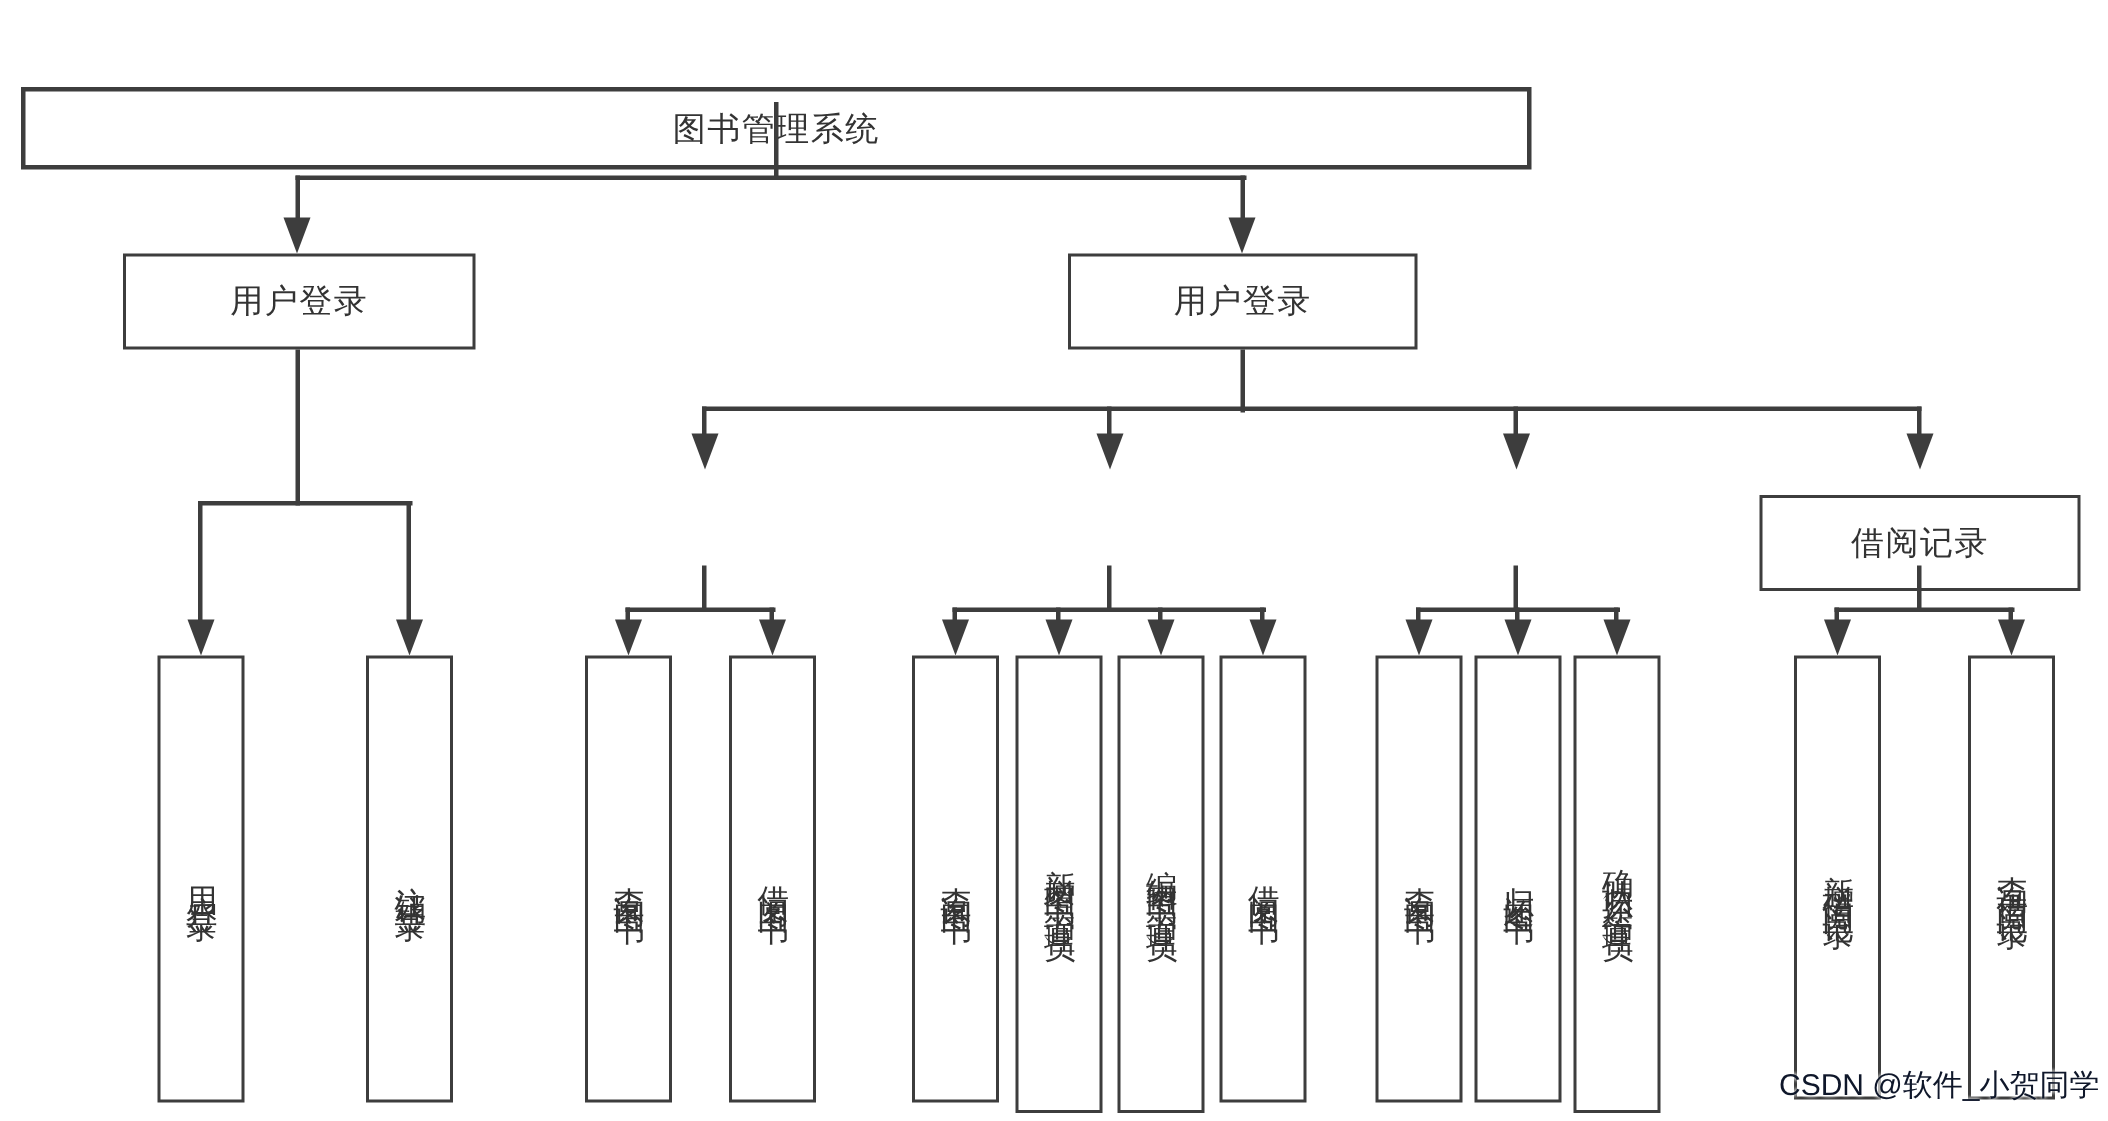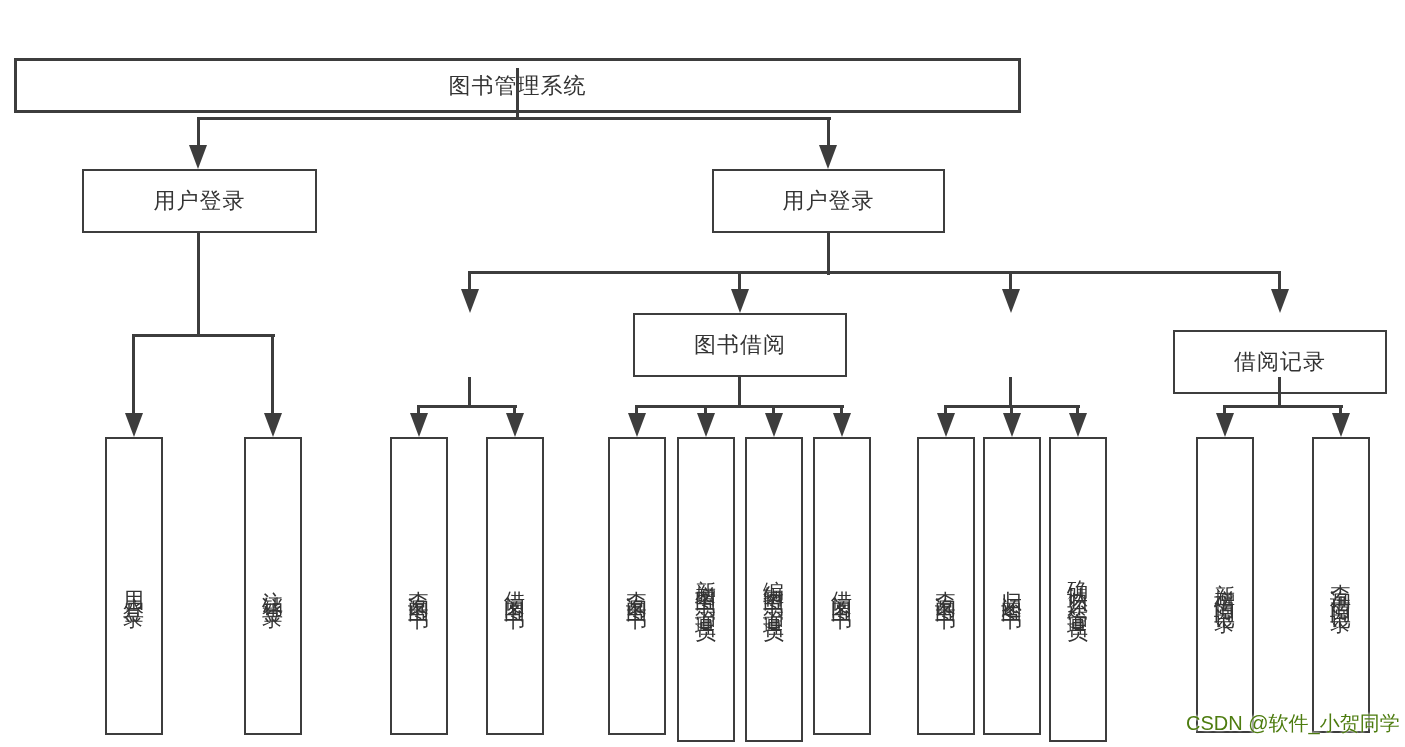--- a/index.html
+++ b/index.html
@@ -41,21 +41,21 @@
     width: 0; height: 0;
     border-left: 9px solid transparent;
     border-right: 9px solid transparent;
     border-top: 24px solid #3d3d3d;
   }
   .watermark {
     position: absolute;
     left: 1186px;
     top: 710px;
     font-size: 20px;
-    color: #4d7c0f;
+    color: #0f172a;
     text-shadow: 0 0 3px #ffffff, 0 0 3px #ffffff;
     z-index: 10;
     white-space: nowrap;
   }
 </style>
 </head>
 <body>
 
 <div id="stage">
 
@@ -88,23 +88,20 @@
   <div class="hline" style="left:468px; top:271px; width:813px;"></div>
   <div class="vline" style="left:468px;  top:271px; height:20px;"></div>
   <div class="arrow" style="left:461px;  top:289px;"></div>
   <div class="vline" style="left:738px;  top:271px; height:20px;"></div>
   <div class="arrow" style="left:731px;  top:289px;"></div>
   <div class="vline" style="left:1009px; top:271px; height:20px;"></div>
   <div class="arrow" style="left:1002px; top:289px;"></div>
   <div class="vline" style="left:1278px; top:271px; height:20px;"></div>
   <div class="arrow" style="left:1271px; top:289px;"></div>
 
-  <div class="box hbox" style="left:633px; top:313px; width:214px; height:64px;">
-    <span>图书借阅</span>
-  </div>
   <div class="box hbox" style="left:1173px; top:330px; width:214px; height:64px;">
     <span>借阅记录</span>
   </div>
 
   <div class="vline" style="left:468px; top:377px; height:31px;"></div>
   <div class="hline" style="left:417px; top:405px; width:100px;"></div>
   <div class="vline" style="left:417px; top:405px; height:10px;"></div>
   <div class="arrow" style="left:410px; top:413px;"></div>
   <div class="vline" style="left:513px; top:405px; height:10px;"></div>
   <div class="arrow" style="left:506px; top:413px;"></div>

